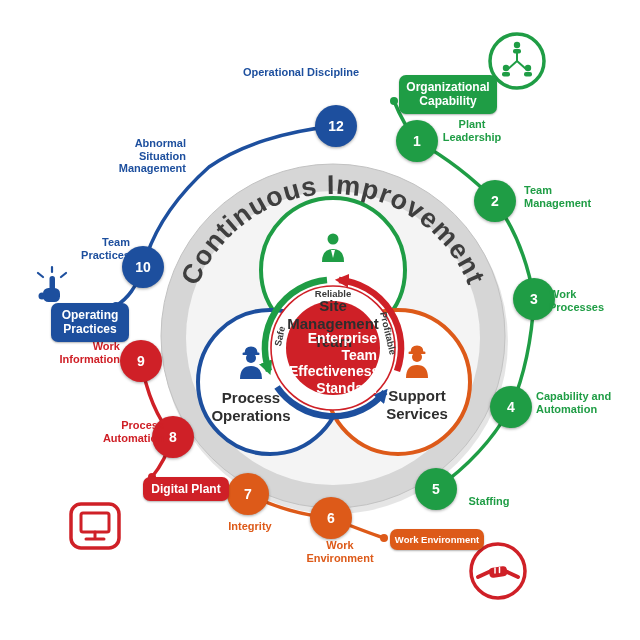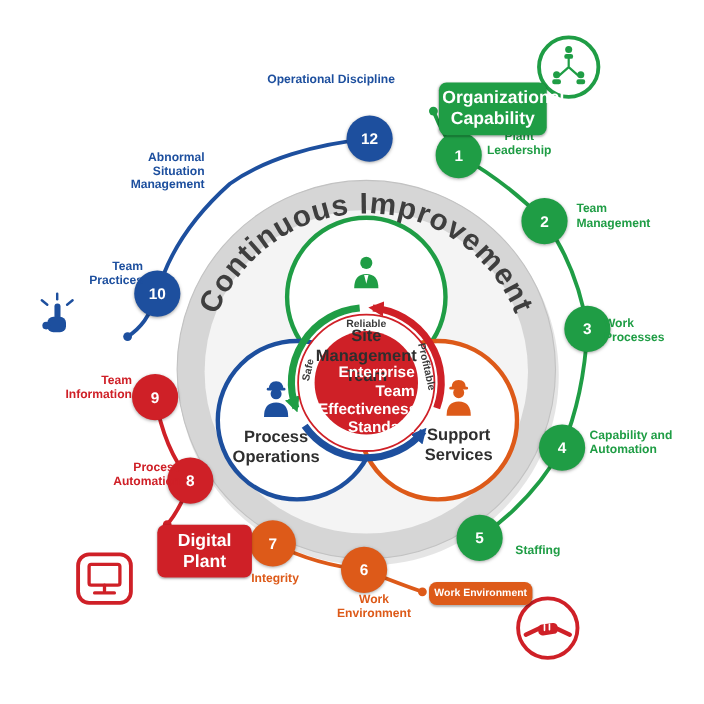--- a/index.html
+++ b/index.html
@@ -11,21 +11,21 @@
   }
   .node{position:absolute;width:42px;height:42px;border-radius:50%;color:#fff;
         display:flex;align-items:center;justify-content:center;
         font-weight:bold;font-size:14px;box-shadow:0 1px 3px rgba(0,0,0,.35);}
   .node.g{background:var(--green);} .node.b{background:var(--blue);}
   .node.r{background:var(--red);}   .node.o{background:var(--orange);}
   .lbl{position:absolute;font-weight:bold;font-size:11px;line-height:1.15;}
   .lbl.g{color:var(--green);} .lbl.b{color:var(--blue);}
   .lbl.r{color:var(--red);}   .lbl.o{color:var(--orange);}
   .ctr{text-align:center;} .rgt{text-align:right;} .lft{text-align:left;}
-  .badge{position:absolute;border-radius:7px;color:#fff;font-weight:bold;font-size:16px;
+  .badge{position:absolute;border-radius:7px;color:#fff;font-weight:bold;font-size:12px;
          text-align:center;line-height:1.2;padding:5px 3px;box-shadow:0 1px 2px rgba(0,0,0,.3);}
   .badge.g{background:var(--green);} .badge.b{background:var(--blue);}
   .badge.r{background:var(--red);margin-left:36px;}   .badge.o{background:var(--orange);}
   .teamlbl{position:absolute;color:#2e2e2e;font-weight:bold;font-size:15px;
            line-height:1.2;text-align:center;}
   .centerlbl{position:absolute;color:#fff;font-weight:bold;font-size:14px;
              line-height:1.18;text-align:right;}
 </style>
 </head>
 <body>
@@ -176,31 +176,32 @@
   <div class="node b" style="left:122px;top:246px;">
       <span>10</span>
     </div>
   <div class="node b" style="left:315px;top:105px;">
       <span>12</span>
     </div>
 
   <div class="lbl b ctr" style="left:241px;top:66px;width:120px;">Operational Discipline</div>
   <div class="lbl b rgt" style="left:114px;top:137px;width:72px;">Abnormal Situation Management</div>
   <div class="lbl b rgt" style="left:68px;top:236px;width:62px;">Team Practices</div>
-  <div class="lbl r rgt" style="left:40px;top:340px;width:80px;">Team Information</div>
+  <div class="lbl r rgt" style="left:40px;top:340px;width:80px;">Work Information</div>
   <div class="lbl r rgt" style="left:82px;top:419px;width:82px;">Process Automation</div>
   <div class="lbl o ctr" style="left:200px;top:520px;width:100px;">Integrity</div>
   <div class="lbl o ctr" style="left:300px;top:539px;width:80px;">Work Environment</div>
   <div class="lbl g ctr" style="left:450px;top:495px;width:78px;">Staffing</div>
   <div class="lbl g lft" style="left:536px;top:390px;width:100px;">Capability and Automation</div>
   <div class="lbl g lft" style="left:549px;top:288px;width:85px;">Work Processes</div>
   <div class="lbl g lft" style="left:524px;top:184px;width:85px;">Team Management</div>
   <div class="lbl g ctr" style="left:431px;top:118px;width:82px;">Plant Leadership</div>
 
   <div class="badge g" style="left:399px;top:75px;width:92px;">Organizational Capability</div>
+  <div class="badge b" style="left:51px;top:303px;width:72px;">Operating Practices</div>
   <div class="badge r" style="left:107px;top:477px;width:80px;">Digital Plant</div>
   <div class="badge o" style="left:390px;top:529px;width:88px;font-size:9.5px;">Work Environment</div>
 
   <div class="teamlbl" style="left:278px;top:297px;width:110px;">Site Management Team</div>
   <div class="teamlbl" style="left:211px;top:389px;width:80px;">Process Operations</div>
   <div class="teamlbl" style="left:377px;top:387px;width:80px;">Support Services</div>
 
   <div class="centerlbl" style="left:289px;top:330px;width:88px;">Enterprise Team Effectiveness Standard</div>
 
 </div>

